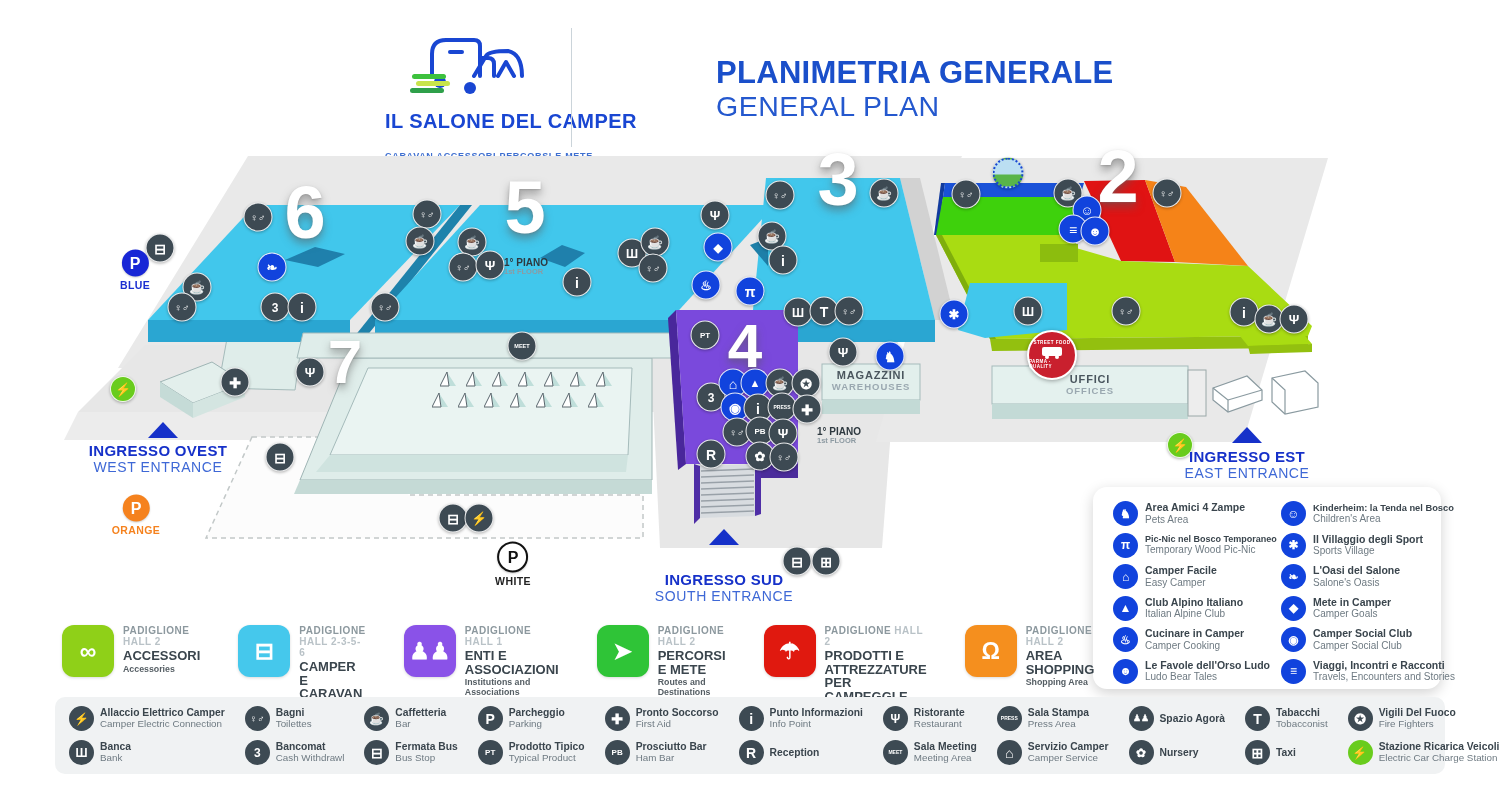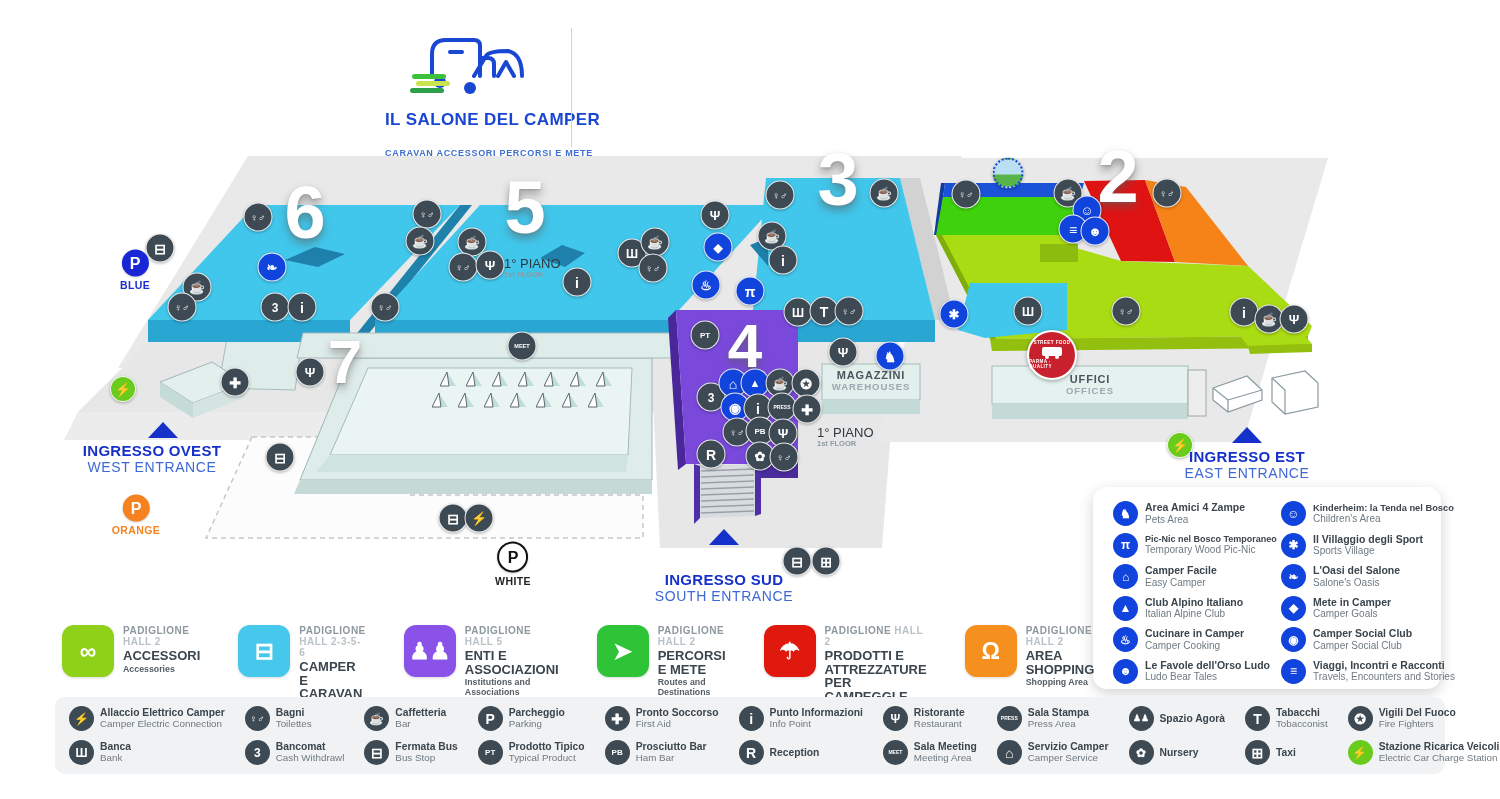--- a/index.html
+++ b/index.html
@@ -2,21 +2,21 @@
 <html><head>
 <meta charset="utf-8">
 <style>
   html,body{margin:0;padding:0}
   body{width:1500px;height:799px;background:#fff;font-family:"Liberation Sans",sans-serif;
        position:relative;overflow:hidden;color:#3D4A53}
   
   .header{position:absolute;left:0;top:0;width:1500px;height:150px}
   .logo{position:absolute;left:385px;top:30px;width:165px;text-align:center}
   .logo svg{display:block;margin:0 auto}
-  .logo-title{font-size:17px;font-weight:800;color:#1946D2;letter-spacing:.4px;margin-top:2px;white-space:nowrap}
+  .logo-title{font-size:20px;font-weight:800;color:#1946D2;letter-spacing:.4px;margin-top:2px;white-space:nowrap}
   .logo-sub{font-size:9px;font-weight:600;color:#3E6FD0;letter-spacing:.7px;margin-top:18px;white-space:nowrap}
   .hdr-divider{position:absolute;left:571px;top:28px;width:1px;height:119px;background:#CBD4DA}
   .page-title{position:absolute;left:716px;top:56px;line-height:1.12}
   .page-title .t1{font-size:31px;font-weight:800;color:#1A4FCA;letter-spacing:.3px}
   .page-title .t2{font-size:28.5px;font-weight:500;color:#2458CE;letter-spacing:.5px}
   
   .map{position:absolute;left:0;top:150px;width:1500px;height:470px}
   .map svg.base{position:absolute;left:0;top:0}
   .hallnum{position:absolute;transform:translate(-50%,-50%);color:#fff;font-weight:800;line-height:1;
            text-shadow:0 5px 9px rgba(90,90,90,.55),0 1px 2px rgba(120,120,120,.4)}
@@ -27,21 +27,21 @@
   .entrance .l1{font-size:15px;font-weight:800;color:#1631C9;letter-spacing:.3px}
   .entrance .l2{font-size:14px;font-weight:500;color:#3E68D6;letter-spacing:.6px}
   .bldg{position:absolute;transform:translate(-50%,-50%);text-align:center;white-space:nowrap}
   .bldg .b1{font-size:11px;font-weight:800;color:#4A565E;letter-spacing:.8px}
   .bldg .b2{font-size:9.5px;font-weight:600;color:#9AA8B0;letter-spacing:1px}
   .pkring{position:absolute;transform:translate(-50%,-50%);text-align:center}
   .pkring .pc{width:27px;height:27px;border-radius:50%;margin:0 auto;display:flex;align-items:center;justify-content:center;
               font-weight:800;font-size:16px;box-shadow:0 1px 2px rgba(0,0,0,.2)}
   .pkring .pn{font-size:10.5px;font-weight:800;margin-top:2px;letter-spacing:.4px}
   .floornote{position:absolute;line-height:1.1;white-space:nowrap}
-  .floornote .f1{font-size:13px;font-weight:400;color:#2E3940}
+  .floornote .f1{font-size:10px;font-weight:700;color:#2E3940}
   .floornote .f2{font-size:7.5px;font-weight:600;color:#8D9AA2}
   .sfbadge{position:absolute;transform:translate(-50%,-50%);width:46px;height:46px;border-radius:50%;
            background:#C9202E;border:2px solid #fff;box-shadow:0 1px 4px rgba(0,0,0,.35);
            display:flex;flex-direction:column;align-items:center;justify-content:center;color:#fff;line-height:1}
   .sfbadge .s1{font-size:4.6px;font-weight:800;letter-spacing:.4px}
   .sfbadge .truck{width:20px;height:9px;background:#fff;border-radius:2px;margin:1.5px 0;position:relative}
   .sfbadge .truck:after{content:"";position:absolute;left:3px;bottom:-3px;width:4px;height:4px;border-radius:50%;background:#fff;box-shadow:10px 0 0 #fff}
   .sfbadge .s2{font-size:4.6px;font-weight:800;margin-top:3px;letter-spacing:.4px}
   
   .panel{position:absolute;left:1093px;top:487px;width:348px;height:202px;background:#fff;border-radius:14px;
@@ -95,20 +95,24 @@
       <circle cx="30" cy="52" r="6" fill="#1946D2"></circle>
       <circle cx="60" cy="58" r="6" fill="#1946D2"></circle>
       <rect x="2" y="44" width="34" height="5" rx="2.5" fill="#3DC13D"></rect>
       <rect x="6" y="51" width="34" height="5" rx="2.5" fill="#C9E44C"></rect>
       <rect x="0" y="58" width="34" height="5" rx="2.5" fill="#2FA04A"></rect>
     </svg>
     <div class="logo-title">IL SALONE DEL CAMPER</div>
     <div class="logo-sub">CARAVAN ACCESSORI PERCORSI E METE</div>
   </div>
   <div class="hdr-divider"></div>
+  <div class="page-title">
+    <div class="t1">PLANIMETRIA GENERALE</div>
+    <div class="t2">GENERAL PLAN</div>
+  </div>
 </div>
 
 <div class="map">
   <svg class="base" width="1500" height="470" viewBox="0 0 1500 470">
     <defs>
       <symbol id="tent" viewBox="0 0 16 15">
         <path d="M7,0 L16,14 L9,14 Z" fill="#BFDEDA"></path>
         <path d="M0,14 L7,0 L9,14 Z" fill="#fff" stroke="#5A666D" stroke-width="1"></path>
       </symbol>
     </defs>
@@ -495,21 +499,21 @@
         <span>⊟</span>
       </div>
 
       <div class="micon" style="left: 479px; top: 368px; background: rgb(61, 74, 83);">
         <span>⚡</span>
       </div>
     </div>
 
   <div>
 
-      <div class="entrance" style="left: 152px; top: 292px;">
+      <div class="entrance" style="left: 158px; top: 292px;">
         <div class="l1">INGRESSO OVEST</div>
         <div class="l2">WEST ENTRANCE</div>
       </div>
 
       <div class="entrance" style="left: 724px; top: 421px;">
         <div class="l1">INGRESSO SUD</div>
         <div class="l2">SOUTH ENTRANCE</div>
       </div>
 
       <div class="entrance" style="left: 1247px; top: 298px;">
@@ -729,21 +733,21 @@
         <div class="extra"></div>
       </div>
     </div>
 
     <div class="cat">
       <div class="tile" style="background: rgb(138, 82, 232);">
         <span>♟♟</span>
       </div>
       <div>
         <div class="hl">
-          <span class="hp">PADIGLIONE </span><span class="hh">HALL 5</span>
+          <span class="hp">PADIGLIONE </span><span class="hh">HALL 1</span>
         </div>
         <div class="nm">ENTI E
 ASSOCIAZIONI</div>
         <div class="sb">Institutions and Associations</div>
         <div class="extra"></div>
       </div>
     </div>
 
     <div class="cat">
       <div class="tile" style="background: rgb(47, 196, 55);">

